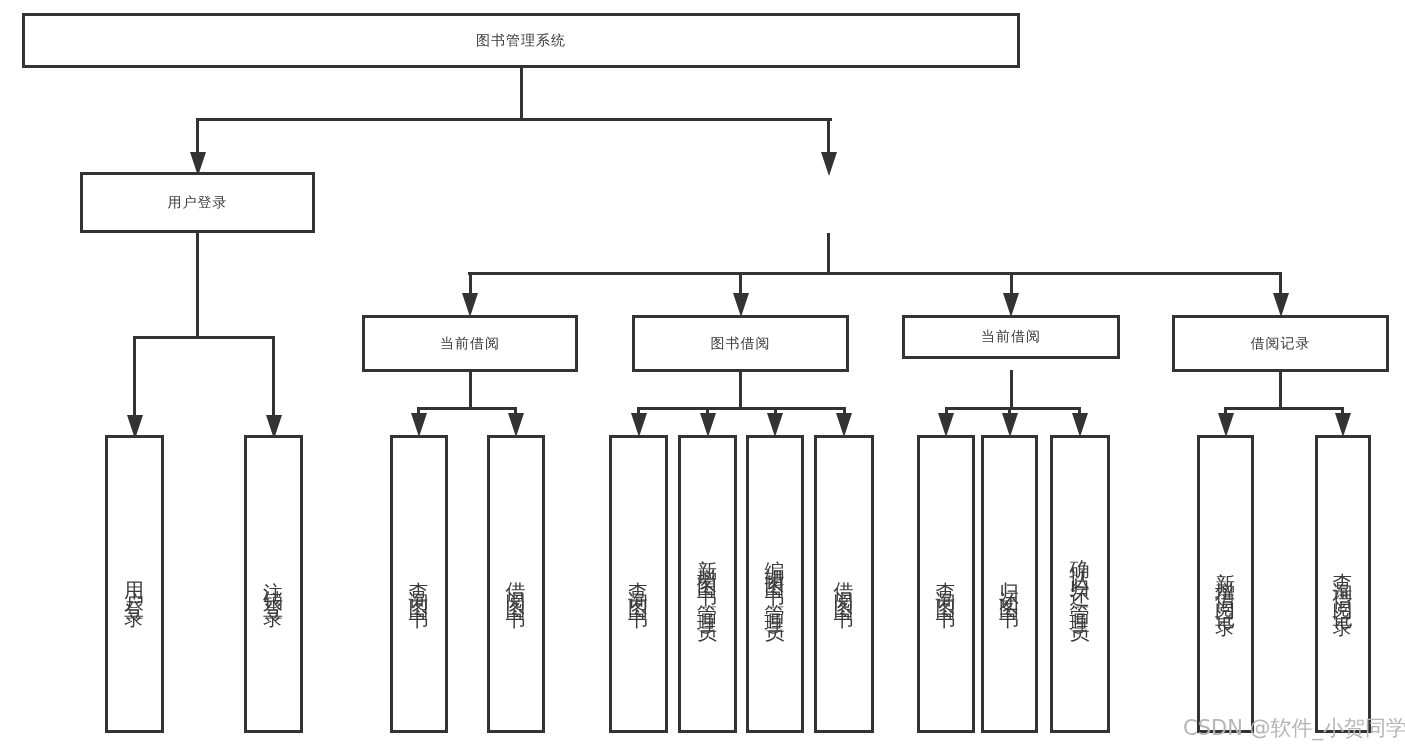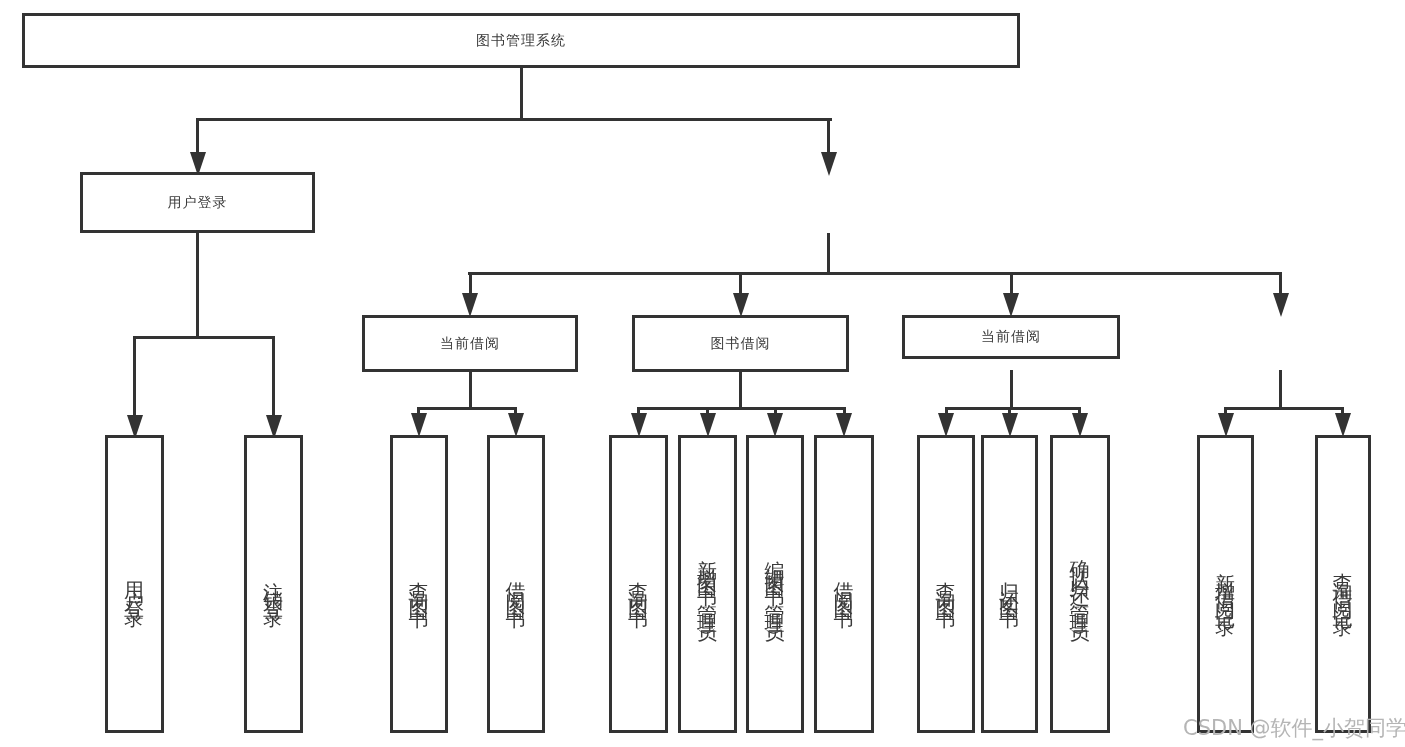--- a/index.html
+++ b/index.html
@@ -91,20 +91,23 @@
 
   <div class="node" style="left:362px;top:315px;width:216px;height:57px;">
     <span class="h-label">当前借阅</span>
   </div>
   <div class="node" style="left:632px;top:315px;width:217px;height:57px;">
     <span class="h-label">图书借阅</span>
   </div>
   <div class="node" style="left:902px;top:315px;width:218px;height:44px;">
     <span class="h-label">当前借阅</span>
   </div>
+  <div class="node" style="left:1172px;top:315px;width:217px;height:57px;">
+    <span class="h-label">借阅记录</span>
+  </div>
 
   <div class="line" style="left:469px;top:370px;width:3px;height:38px;"></div>
   <div class="line" style="left:417px;top:407px;width:100px;height:3px;"></div>
   <div class="line" style="left:417px;top:407px;width:3px;height:8px;"></div>
   <div class="arrow" style="left:411px;top:413px;"></div>
   <div class="line" style="left:514px;top:407px;width:3px;height:8px;"></div>
   <div class="arrow" style="left:508px;top:413px;"></div>
 
   <div class="line" style="left:739px;top:370px;width:3px;height:38px;"></div>
   <div class="line" style="left:637px;top:407px;width:209px;height:3px;"></div>

